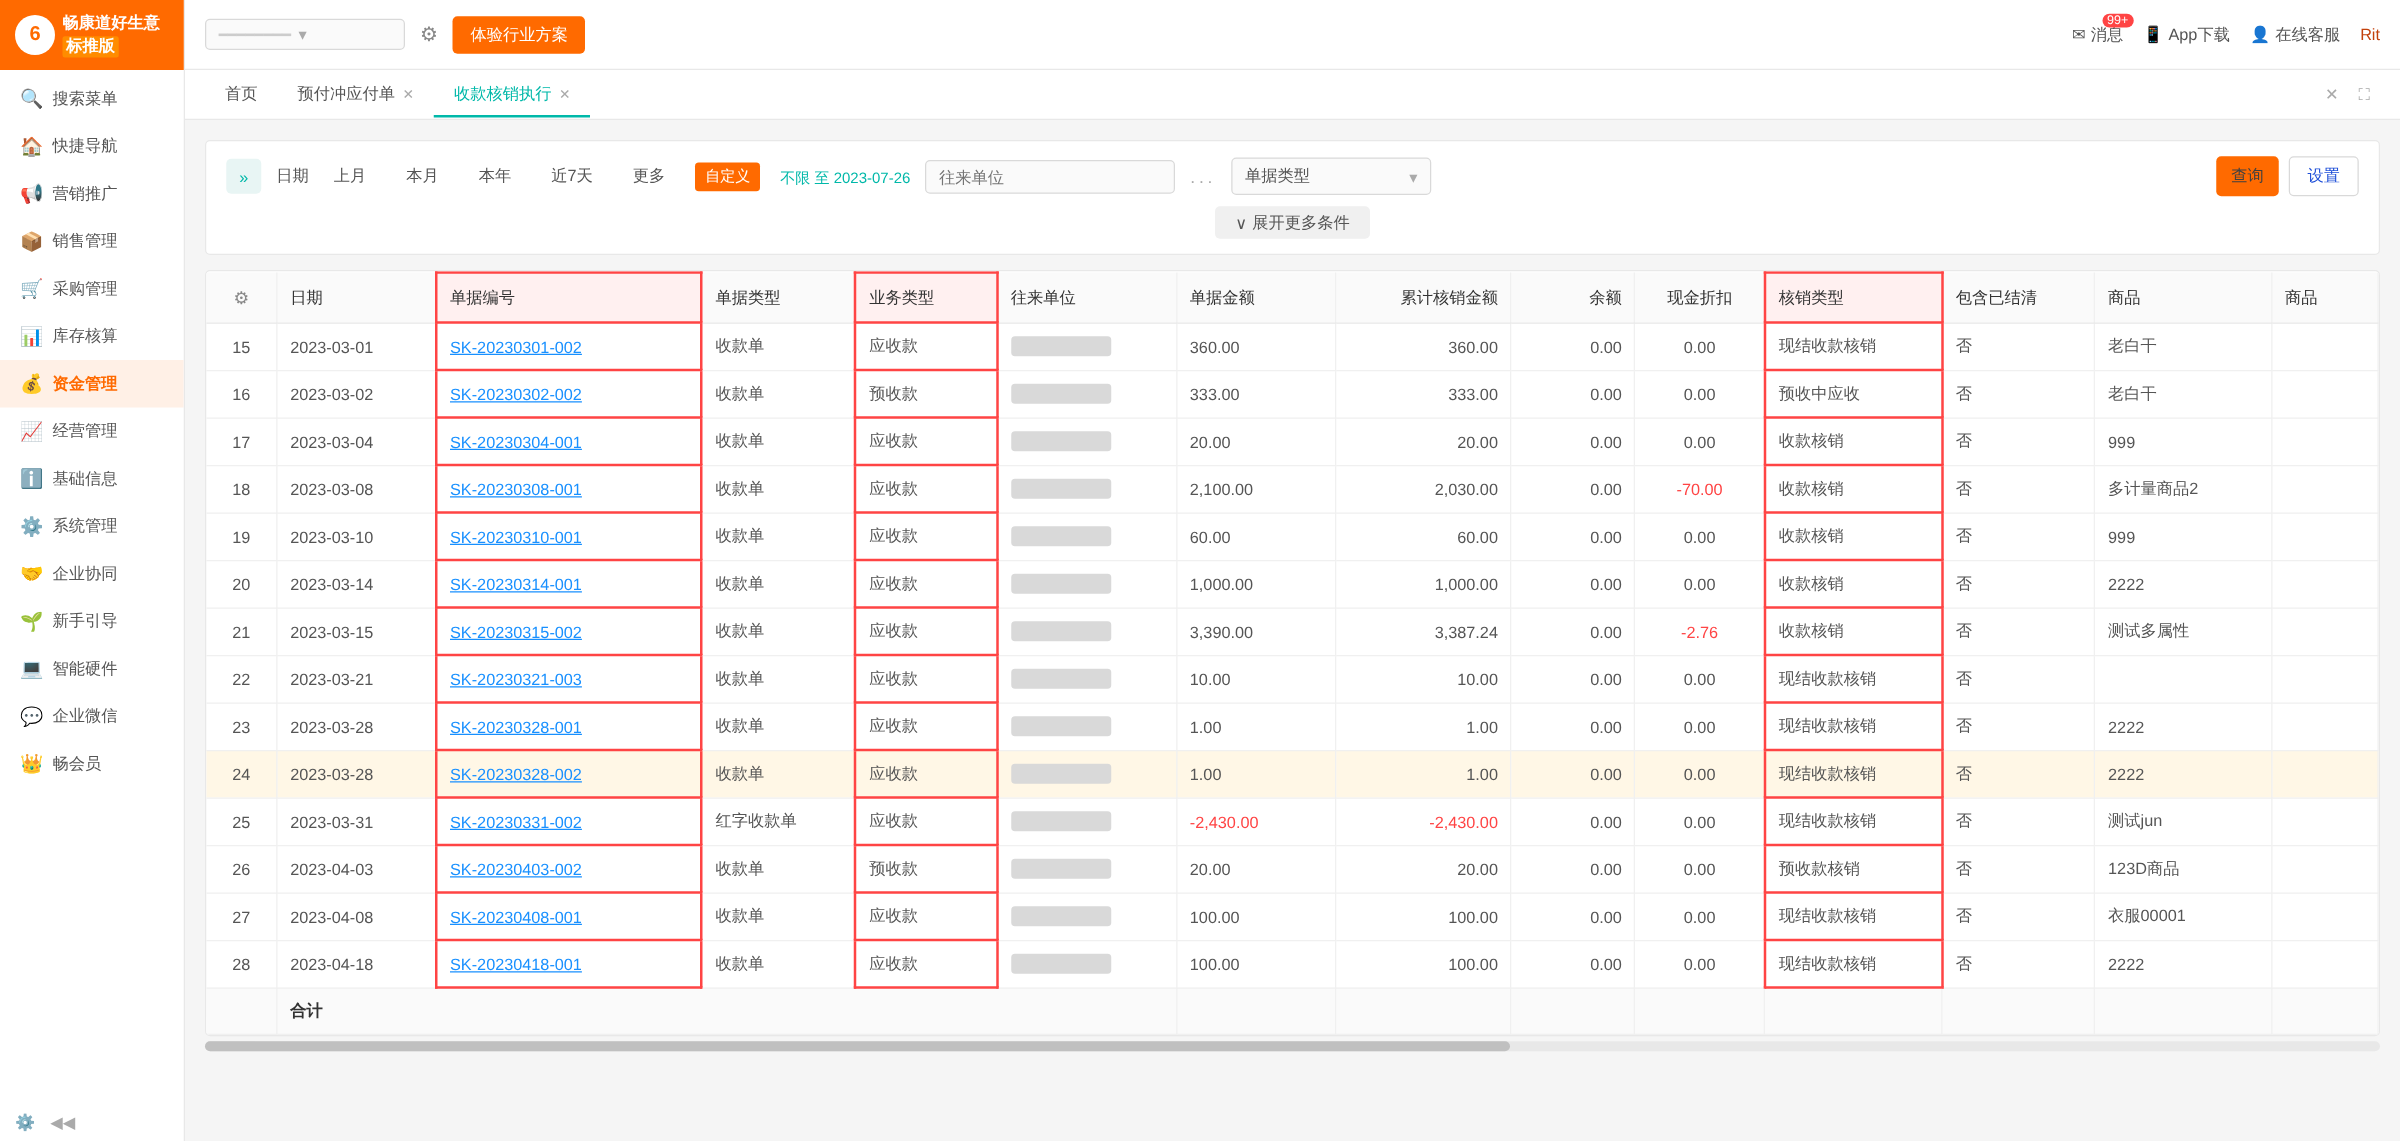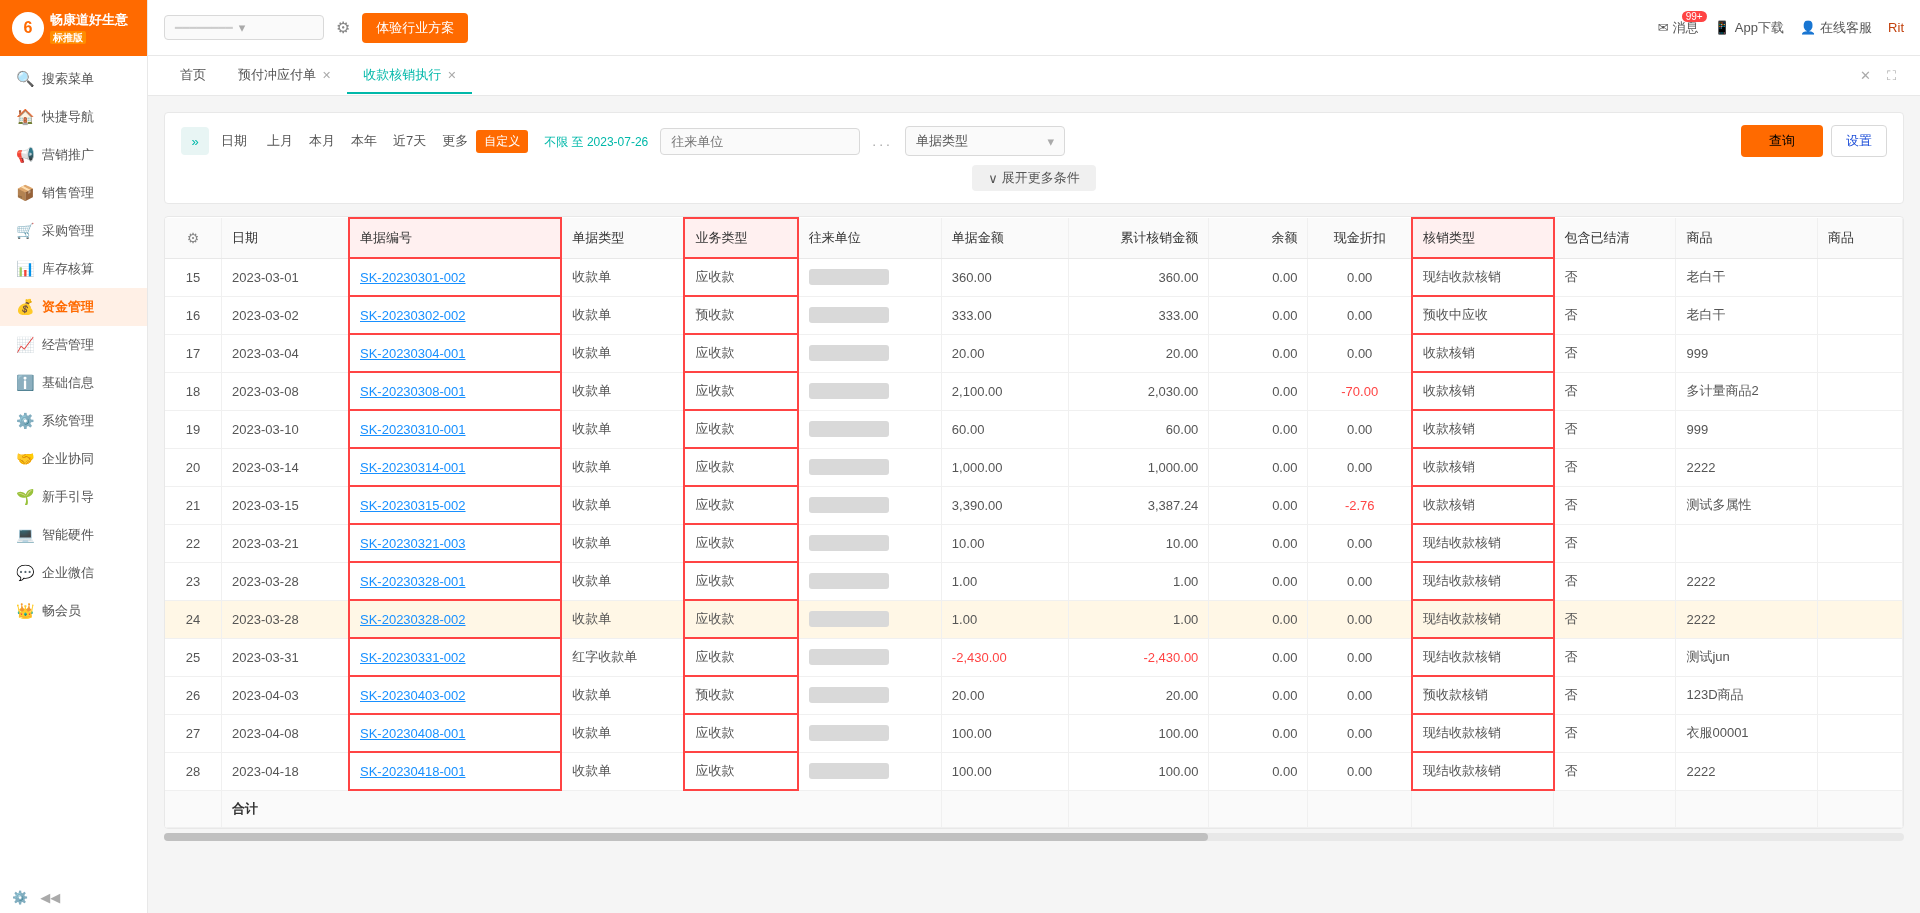--- a/index.html
+++ b/index.html
@@ -32,21 +32,21 @@
       background: #fff;
       border-radius: 50%;
       display: flex;
       align-items: center;
       justify-content: center;
       color: #ff6a00;
       font-size: 16px;
       font-weight: bold;
     }
     .sidebar-logo-text { line-height: 1.3; font-size: 11px; }
-    .sidebar-logo-sub { font-size: 10px; background: #ff8c00; border-radius: 2px; padding: 0 3px; margin-top: 2px; display: inline-block; }
+    .sidebar-logo-sub { font-size: 13px; background: #ff8c00; border-radius: 2px; padding: 0 3px; margin-top: 2px; display: inline-block; }
     .sidebar-nav { flex: 1; overflow-y: auto; padding: 4px 0; }
     .sidebar-item {
       display: flex; align-items: center; gap: 8px;
       padding: 10px 16px; cursor: pointer; color: #555;
       transition: background 0.2s;
     }
     .sidebar-item.active { background: #fff0e6; color: #ff6a00; font-weight: bold; }
     .sidebar-item-icon { font-size: 15px; width: 18px; text-align: center; }
 
     
@@ -121,21 +121,21 @@
       padding: 12px 16px; margin-bottom: 12px;
       border: 1px solid #e8e8e8;
     }
     .filter-row { display: flex; align-items: center; gap: 12px; flex-wrap: wrap; }
     .filter-expand-btn {
       background: #e8f5f4; color: #00b8a9; border: none;
       border-radius: 4px; padding: 4px 10px; cursor: pointer; font-size: 13px;
       width: 28px; height: 28px; display: flex; align-items: center; justify-content: center;
     }
     .filter-label { color: #555; white-space: nowrap; }
-    .filter-date-btns { display: flex; gap: 0; align-items: center; }
+    .filter-date-btns { display: flex; gap: 16px; align-items: center; }
     .filter-date-btn {
       padding: 3px 8px; border-radius: 3px; cursor: pointer;
       color: #555; background: none; border: none; font-size: 13px;
     }
     .filter-date-custom {
       background: #ff6a00; color: #fff; border-radius: 3px;
       padding: 3px 8px; font-size: 12px; cursor: pointer;
     }
     .filter-date-range { color: #00b8a9; font-size: 12px; margin-top: 2px; }
     .filter-input {
@@ -143,22 +143,22 @@
       padding: 5px 10px; min-width: 200px; color: #555;
       background: #fafafa;
     }
     .filter-select {
       border: 1px solid #d9d9d9; border-radius: 4px;
       padding: 5px 10px; color: #555; background: #fafafa;
       display: flex; align-items: center; gap: 6px; min-width: 160px; cursor: pointer;
     }
     .filter-more { color: #aaa; letter-spacing: 3px; font-size: 14px; }
     .filter-query-btn {
-      background: #ff6a00; color: #000000; border: none;
-      border-radius: 4px; padding: 6px 28px; cursor: pointer; font-size: 13px;
+      background: #ff6a00; color: #404040; border: none;
+      border-radius: 4px; padding: 6px 12px; cursor: pointer; font-size: 13px;
     }
     .filter-settings-btn {
       background: #fff; color: #1d4ed8; border: 1px solid #d9d9d9;
       border-radius: 4px; padding: 6px 14px; cursor: pointer; font-size: 13px;
     }
     .expand-more-btn {
       background: #f0f0f0; color: #555; border: none;
       border-radius: 4px; padding: 4px 16px; cursor: pointer; font-size: 12px;
       display: flex; align-items: center; gap: 4px; margin: 8px auto 0;
     }

